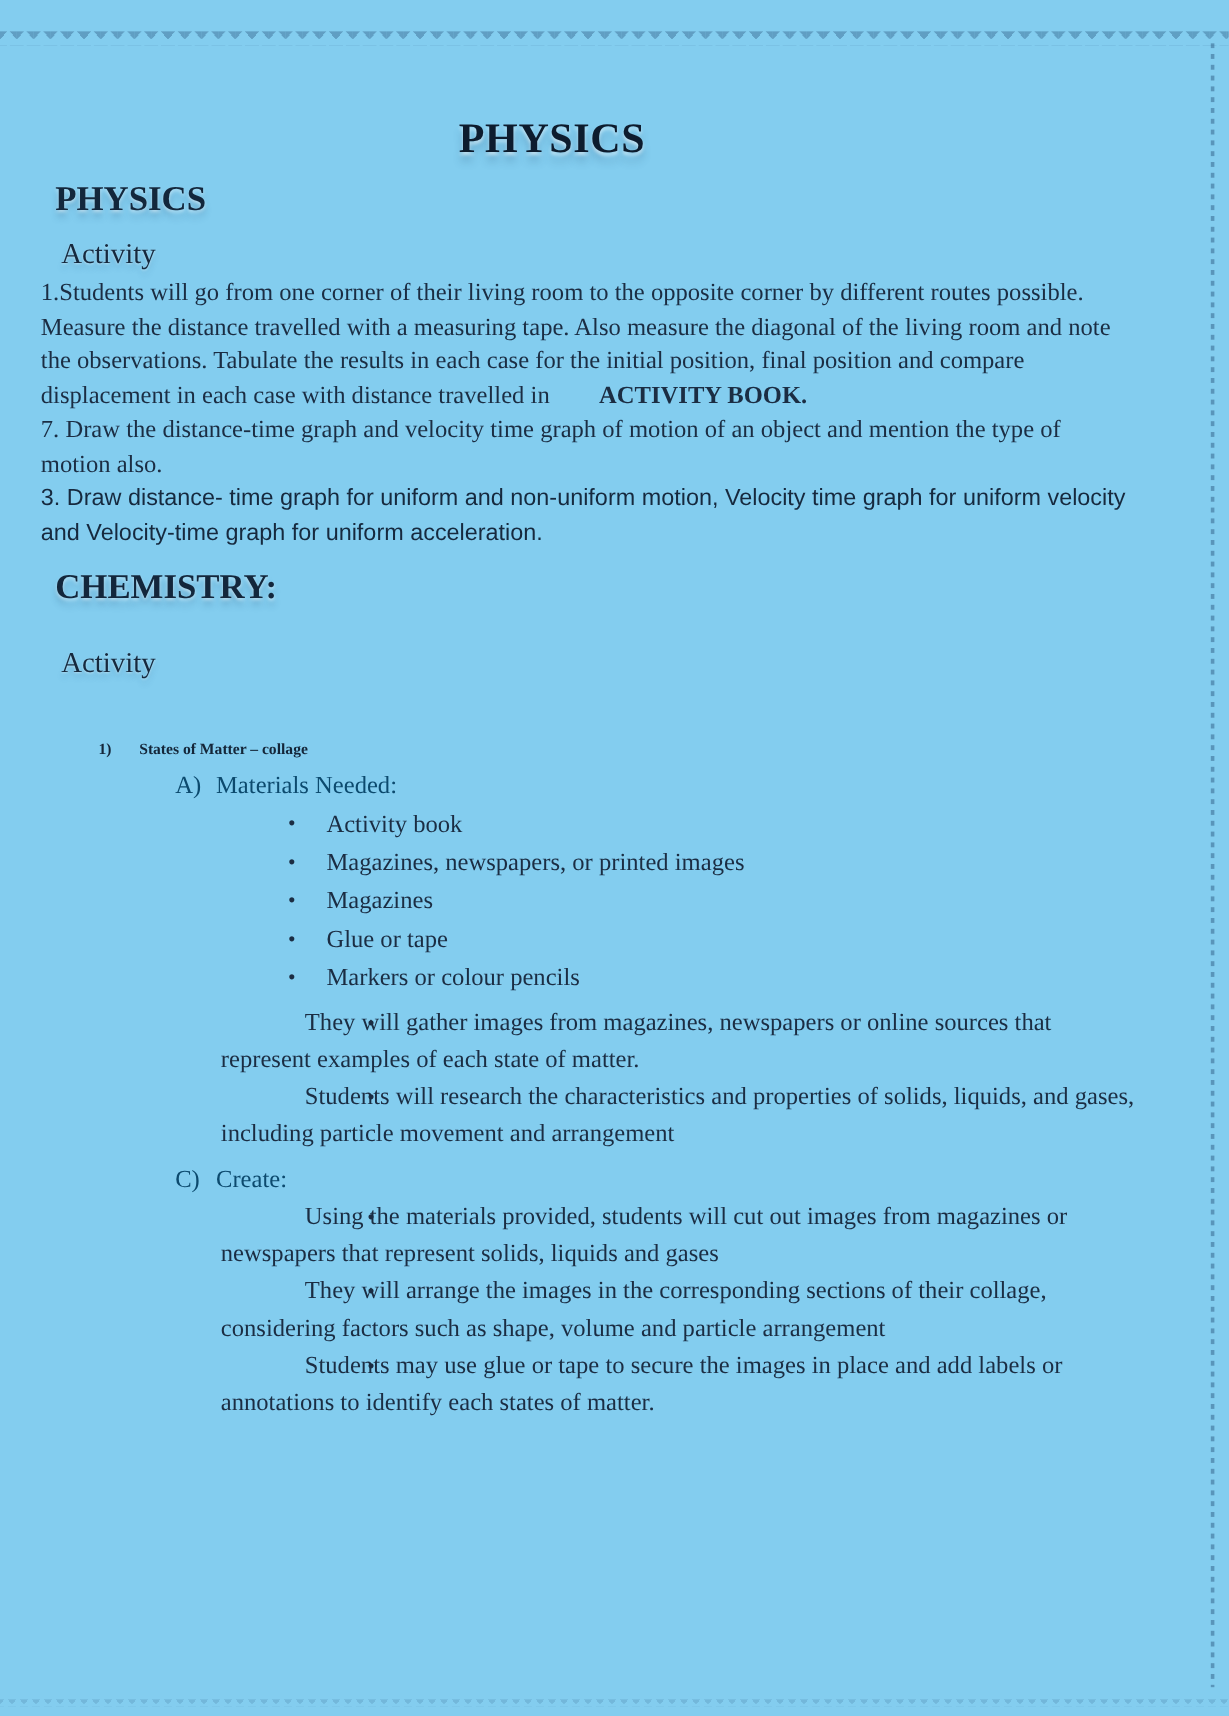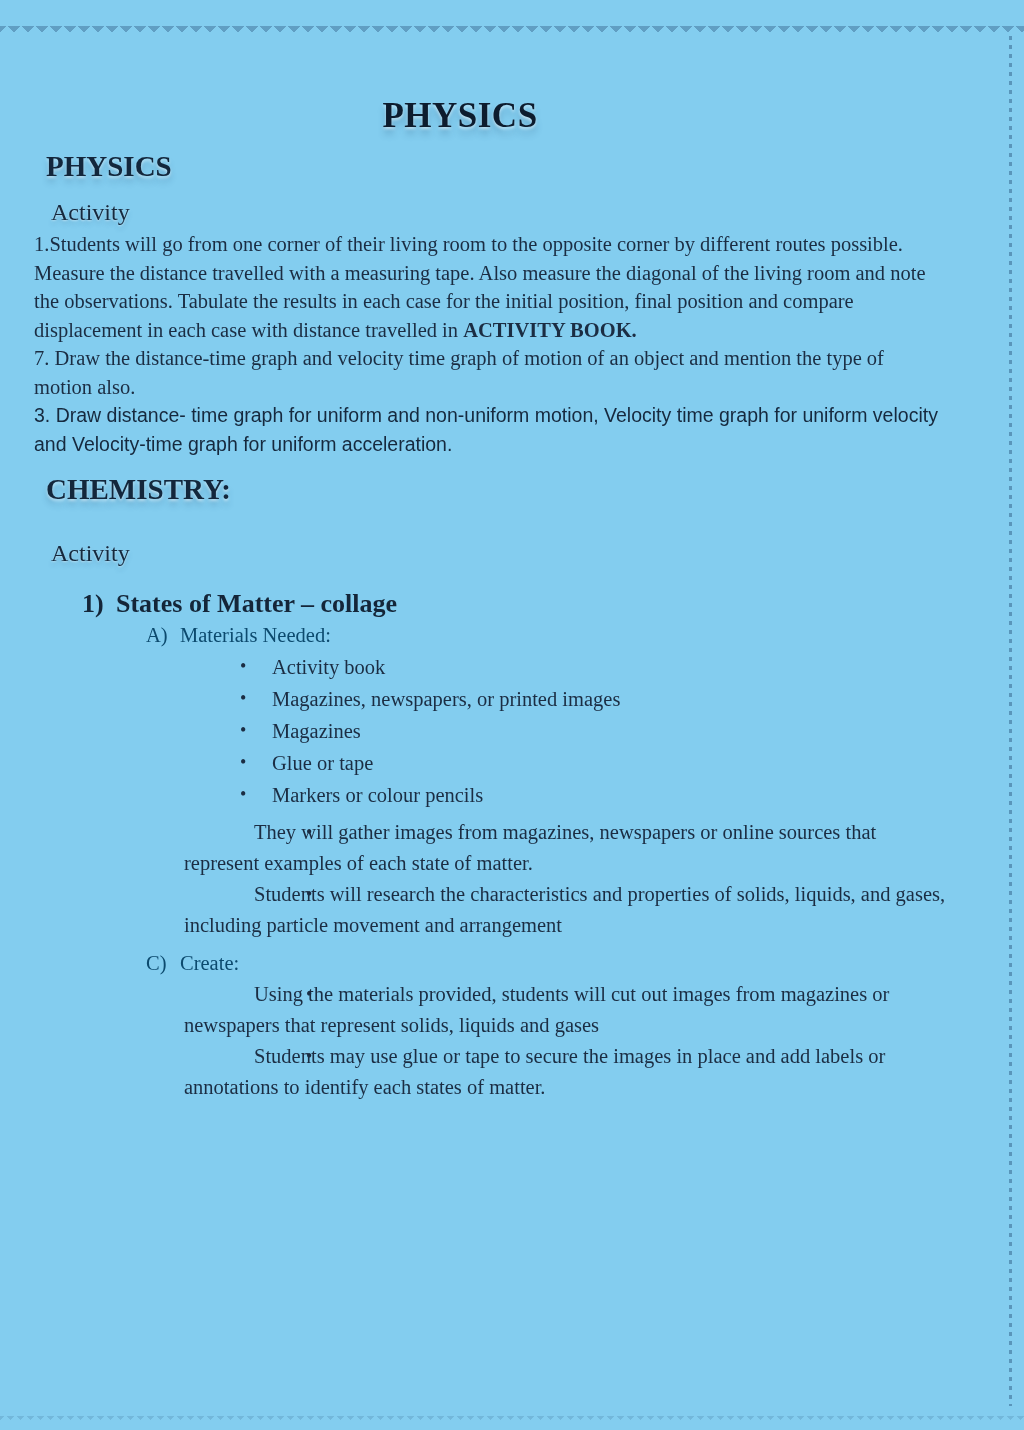--- a/index.html
+++ b/index.html
@@ -95,32 +95,33 @@
     margin: 0;
     color: #1b2d43;
     text-align: left;
   }
   .para.sans {
     font-family: "Liberation Sans", sans-serif;
     font-size: 19.5px;
     line-height: 29px;
     color: #16293e;
   }
-  .strong { font-weight: bold; }
+  .strong { font-weight: bold; margin-left: 36px; }
 
   .gap-sm { height: 6px; }
   .gap-md { height: 18px; }
 
   
   .numbered-item {
-    font-size: 26px;
+    font-size: 13px;
     line-height: 30px;
     font-weight: bold;
     margin-left: 48px;
     color: #142639;
+    margin-top: 20px;
   }
   .numbered-item .marker { display: inline-block; width: 34px; }
 
   .lettered-item {
     font-size: 20.5px;
     line-height: 32px;
     margin-left: 112px;
     color: #0c4a6e;
   }
   .lettered-item .marker { display: inline-block; width: 34px; }
@@ -205,16 +206,17 @@
     <li class="bullet-row">Students will research the characteristics and properties of solids, liquids, and gases, including particle movement and arrangement</li>
   </ul>
 
   <div class="gap-sm"></div>
 
   <div class="lettered-item">
     <span class="marker">C)</span><span>Create:</span>
   </div>
   <ul class="bullet-list wrapped">
     <li class="bullet-row">Using the materials provided, students will cut out images from magazines or newspapers that represent solids, liquids and gases</li>
+    <li class="bullet-row">They will arrange the images in the corresponding sections of their collage, considering factors such as shape, volume and particle arrangement</li>
     <li class="bullet-row">Students may use glue or tape to secure the images in place and add labels or annotations to identify each states of matter.</li>
   </ul>
 
 </div>
 
 </body></html>

